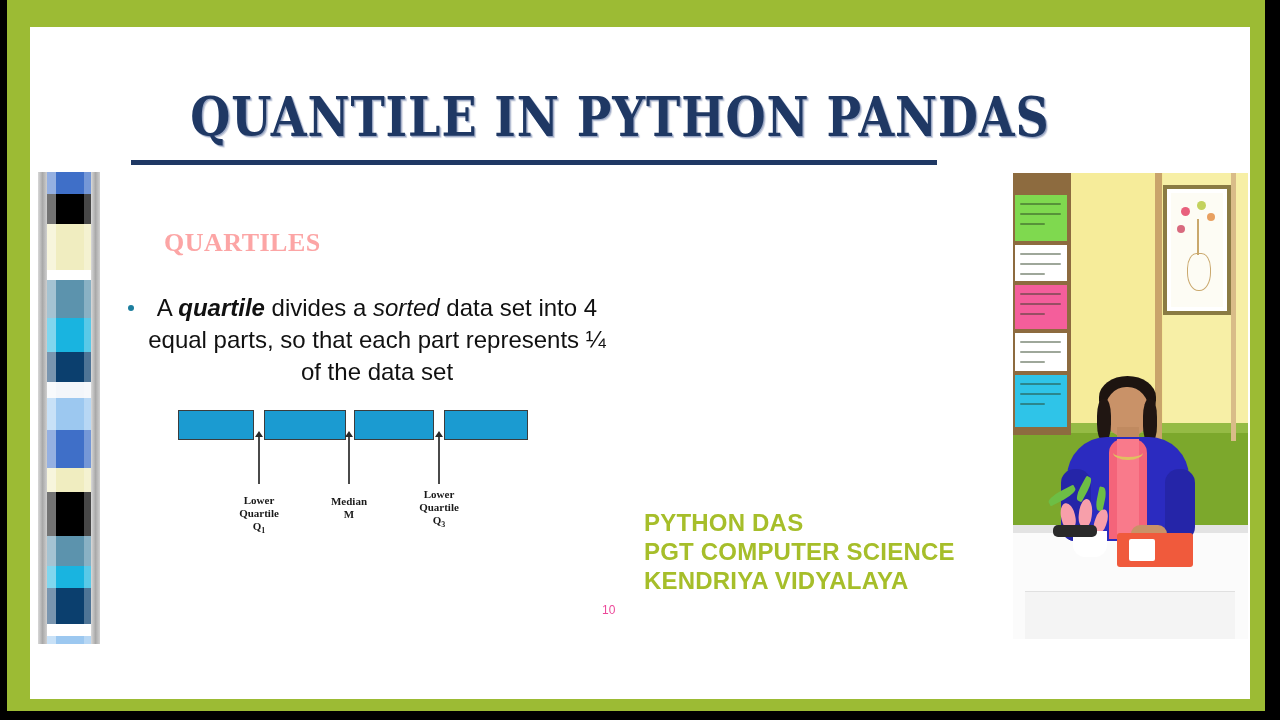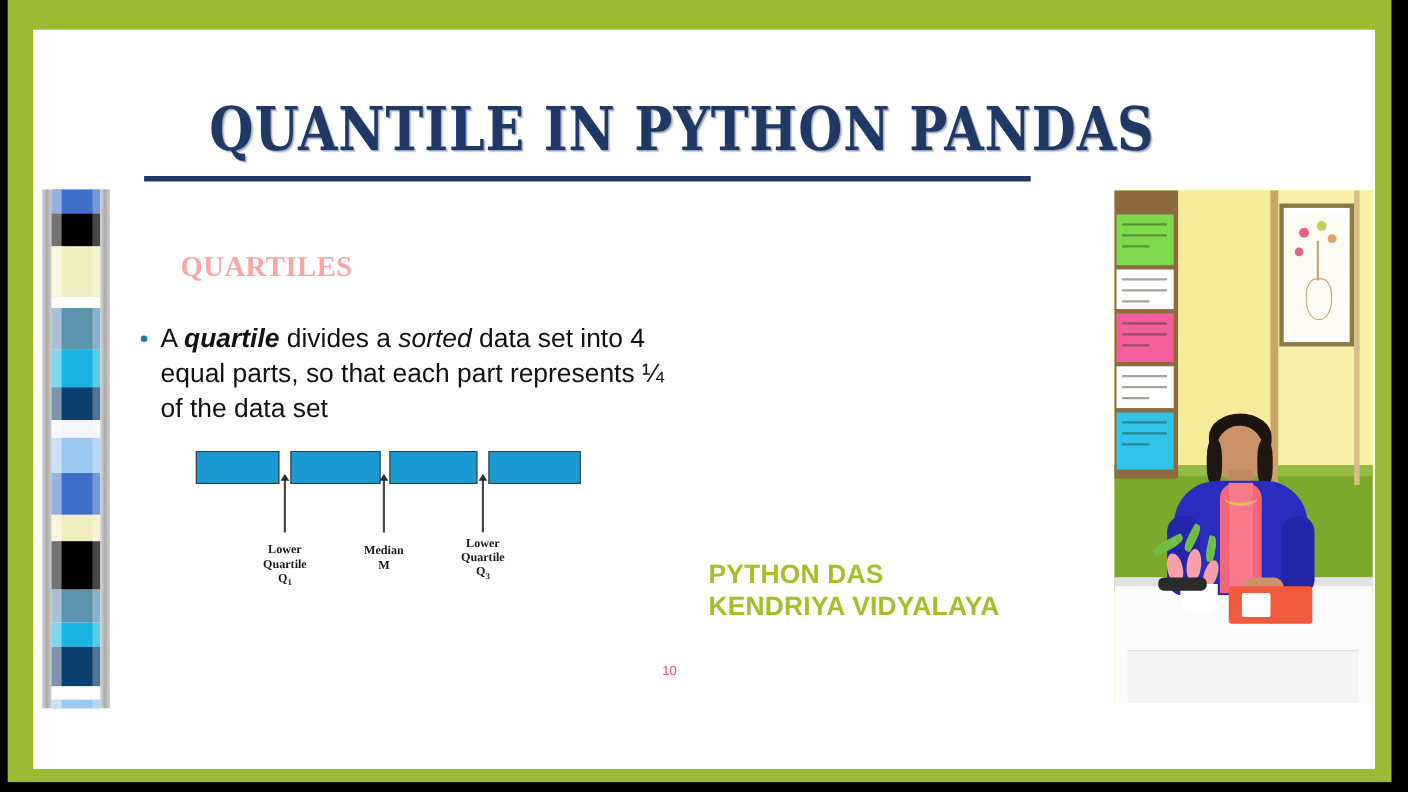--- a/index.html
+++ b/index.html
@@ -52,21 +52,21 @@
 
   
   #quartiles-heading{
     position:absolute;left:124px;top:228px;
     font-family:"Liberation Serif", serif;
     font-weight:bold;font-size:26px;letter-spacing:.5px;color:#fca5a5;margin-left:40px;
   }
 
   
   #bullet-block{position:absolute;left:128px;top:292px;width:480px;}
-  #bullet-row{display:flex;align-items:flex-start;}
+  #bullet-row{display:flex;align-items:flex-start;text-align:center;}
   #bullet-dot{
     width:6px;height:6px;border-radius:50%;background:#1C7E9E;
     margin:13px 12px 0 0;flex:none;
   }
   #bullet-text{
     font-family:"Liberation Sans", sans-serif;
     font-size:24px;line-height:32px;color:#111111;
   }
   #bullet-text i{font-style:italic;font-weight:bold;}
   #bullet-text em{font-style:italic;font-weight:normal;}
@@ -240,20 +240,21 @@
       <span>Lower</span><br>
       <span>Quartile</span><br>
       <span>Q</span><sub>3</sub>
     </div>
   </div>
 
   <div id="page-number">10</div>
 
   <div id="author-block">
     <div>PYTHON DAS</div>
+    <div>PGT COMPUTER SCIENCE</div>
     <div>KENDRIYA VIDYALAYA</div>
   </div>
 
   <div id="photo">
     <div class="ph" id="ph-wall-yellow"></div>
     <div class="ph" id="ph-wall-yellow2"></div>
     <div class="ph" id="ph-wall-green"></div>
     <div class="ph" id="ph-wall-green-lt"></div>
     <div class="ph" id="ph-board"></div>
     <div class="ph" id="ph-divider"></div>

